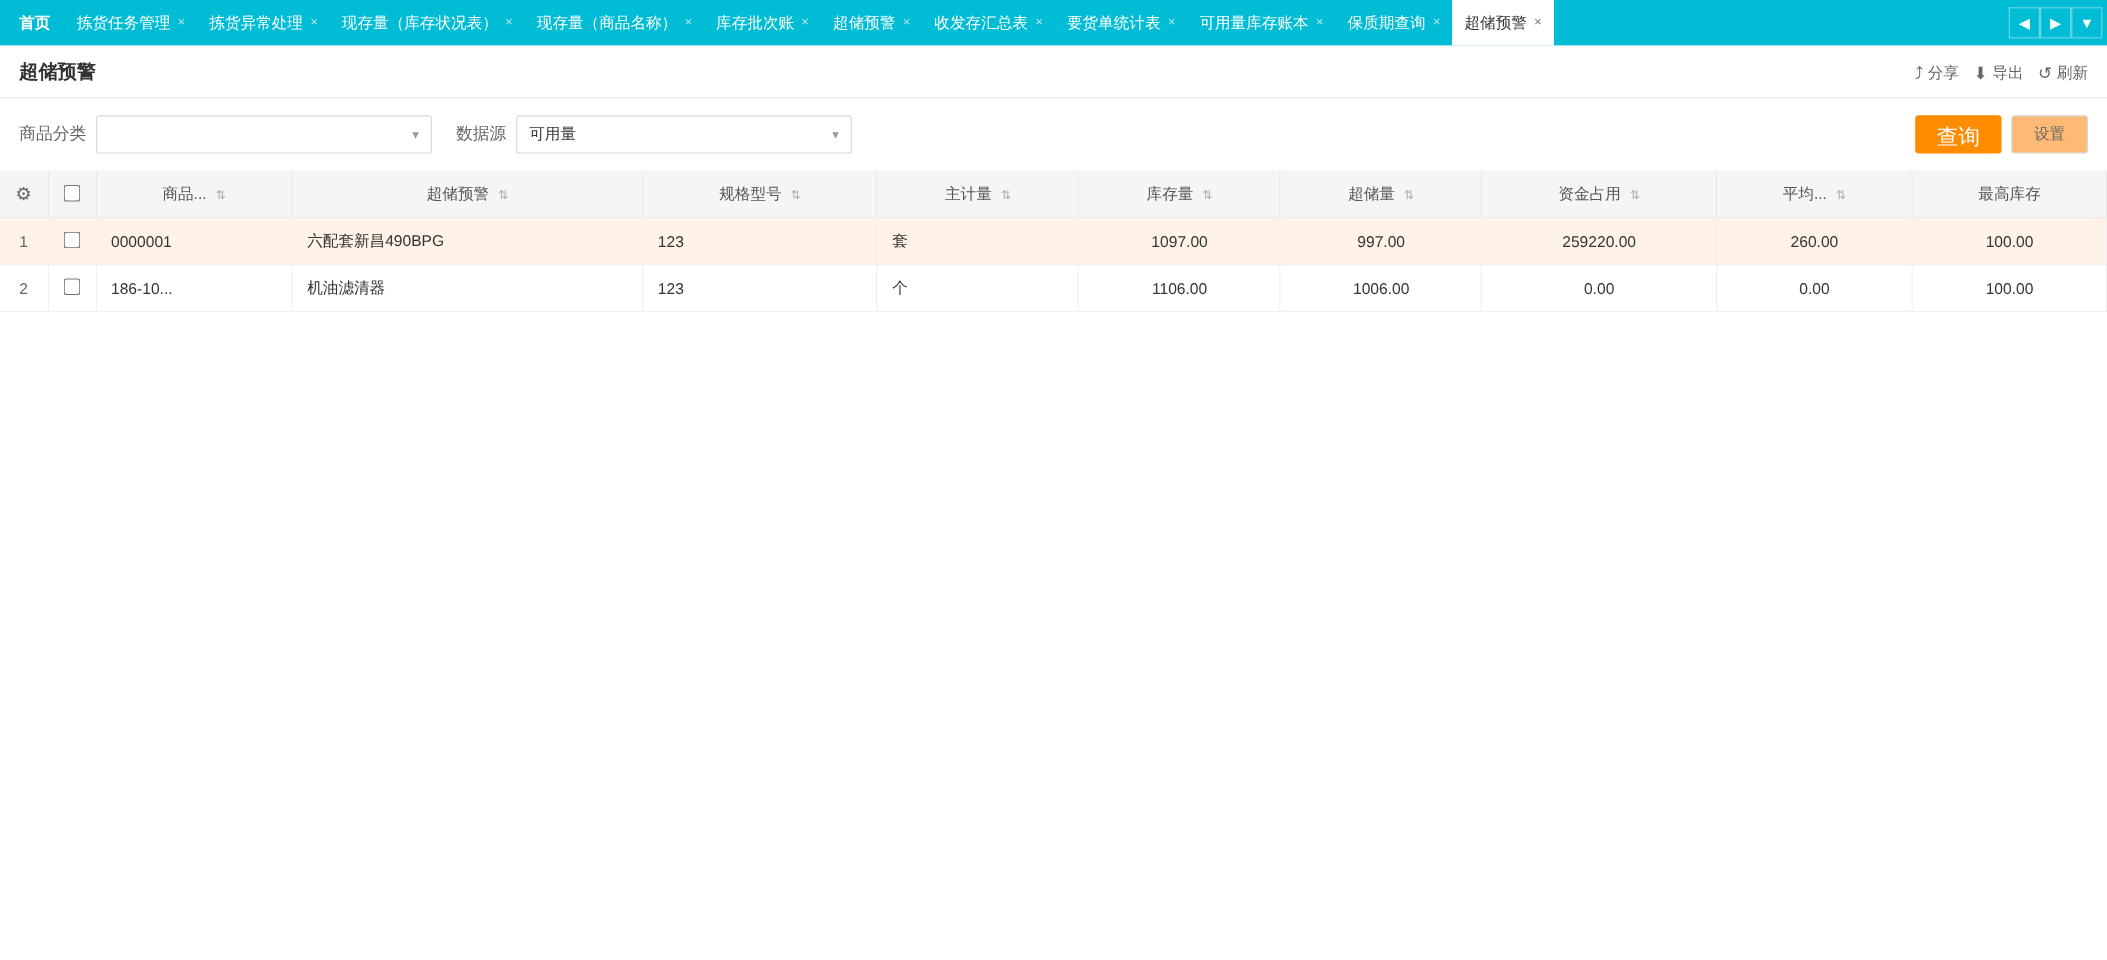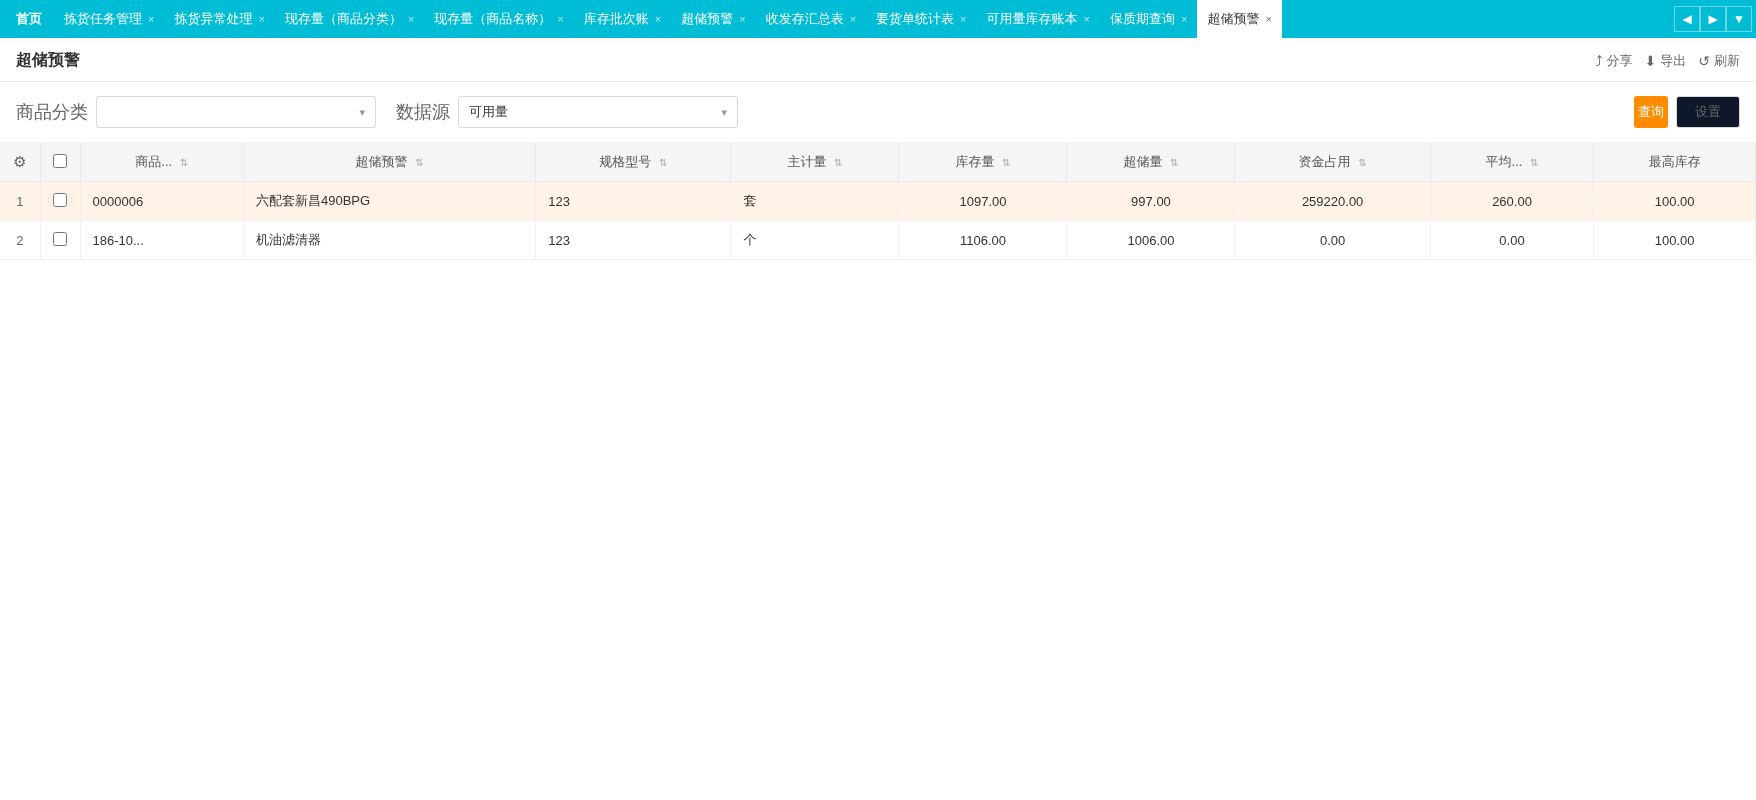--- a/index.html
+++ b/index.html
@@ -89,21 +89,21 @@
       gap: 20px;
       border-bottom: 1px solid #f0f0f0;
     }
     .filter-item {
       display: flex;
       align-items: center;
       gap: 8px;
     }
     .filter-label {
       color: #666;
-      font-size: 18px;
+      font-size: 14px;
       white-space: nowrap;
     }
     .filter-select {
       display: flex;
       align-items: center;
       border: 1px solid #d9d9d9;
       border-radius: 3px;
       padding: 5px 10px;
       min-width: 280px;
       height: 32px;
@@ -120,27 +120,27 @@
     .filter-actions {
       margin-left: auto;
       display: flex;
       gap: 8px;
     }
     .btn-query {
       background: #ff8c00;
       color: #fff;
       border: none;
       border-radius: 3px;
-      padding: 6px 4px;
-      cursor: pointer;
-      font-size: 13px;
+      padding: 6px 18px;
+      cursor: pointer;
+      font-size: 18px;
       height: 32px;
     }
     .btn-set {
-      background: #0f172a;
+      background: #fdba74;
       color: #666;
       border: 1px solid #d9d9d9;
       border-radius: 3px;
       padding: 6px 18px;
       cursor: pointer;
       font-size: 13px;
       height: 32px;
     }
 
     
@@ -198,21 +198,21 @@
 
   <div class="nav-item">
     <span>拣货任务管理</span>
     <span class="close-icon">×</span>
   </div>
   <div class="nav-item">
     <span>拣货异常处理</span>
     <span class="close-icon">×</span>
   </div>
   <div class="nav-item">
-    <span>现存量（商品分类）</span>
+    <span>现存量（库存状况表）</span>
     <span class="close-icon">×</span>
   </div>
   <div class="nav-item">
     <span>现存量（商品名称）</span>
     <span class="close-icon">×</span>
   </div>
   <div class="nav-item">
     <span>库存批次账</span>
     <span class="close-icon">×</span>
   </div>
@@ -335,21 +335,21 @@
             <span>最高库存</span>
           </th>
         </tr>
       </thead>
       <tbody id="table-body">
       <tr class="row-highlighted">
       <td class="td-index">1</td>
       <td class="td-checkbox">
         <input type="checkbox" class="cb" style="">
       </td>
-      <td>0000006</td>
+      <td>0000001</td>
       <td>六配套新昌490BPG</td>
       <td>123</td>
       <td>套</td>
       <td class="td-number">1097.00</td>
       <td class="td-number">997.00</td>
       <td class="td-number">259220.00</td>
       <td class="td-number">260.00</td>
       <td class="td-number">100.00</td>
     </tr>
           <tr>

